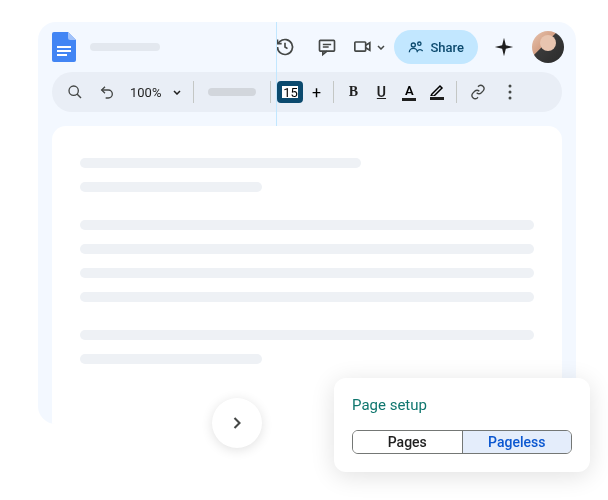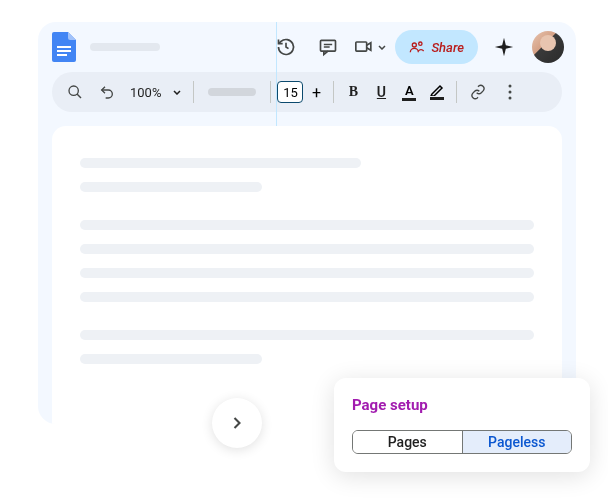--- a/index.html
+++ b/index.html
@@ -51,25 +51,24 @@
       border-radius: 50%;
     }
     .share-button {
       display: flex;
       align-items: center;
       gap: 6px;
       height: 34px;
       padding: 0 14px;
       border-radius: 18px;
       background: #c2e7ff;
-      color: #b91c1c;
+      color: #0c4a6e;
       font-weight: 500;
       font-size: 13px;
       cursor: pointer;
-      font-style: italic;
     }
     .sparkle-icon {
       width: 32px;
       height: 32px;
       display: flex;
       align-items: center;
       justify-content: center;
       color: #1f1f1f;
       margin-left: 2px;
     }
@@ -131,21 +130,21 @@
       margin: 0 8px;
     }
     .fontsize-group {
       display: flex;
       align-items: center;
       gap: 2px;
     }
     .fontsize-input {
       width: 26px;
       height: 22px;
-      border: 1px solid #0c4a6e;
+      border: 5px solid #0c4a6e;
       border-radius: 4px;
       display: flex;
       align-items: center;
       justify-content: center;
       font-size: 13px;
       background: #fff;
     }
     .fontsize-plus {
       width: 22px;
       height: 22px;
@@ -245,22 +244,22 @@
       bottom: 28px;
       width: 256px;
       background: #fff;
       border-radius: 12px;
       box-shadow: 0 4px 24px rgba(0,0,0,0.12);
       padding: 18px;
       z-index: 20;
     }
     .popup-title {
       font-size: 15px;
-      font-weight: 700;
-      color: #a21caf;
+      font-weight: 400;
+      color: #0f766e;
       margin-bottom: 16px;
     }
     .segmented {
       display: flex;
       border: 1px solid #747775;
       border-radius: 6px;
       overflow: hidden;
       height: 24px;
     }
     .segment {

